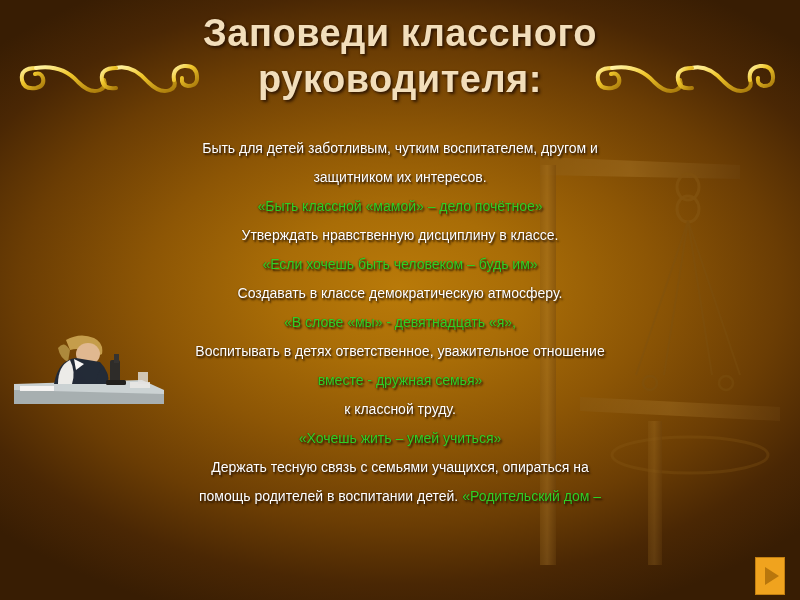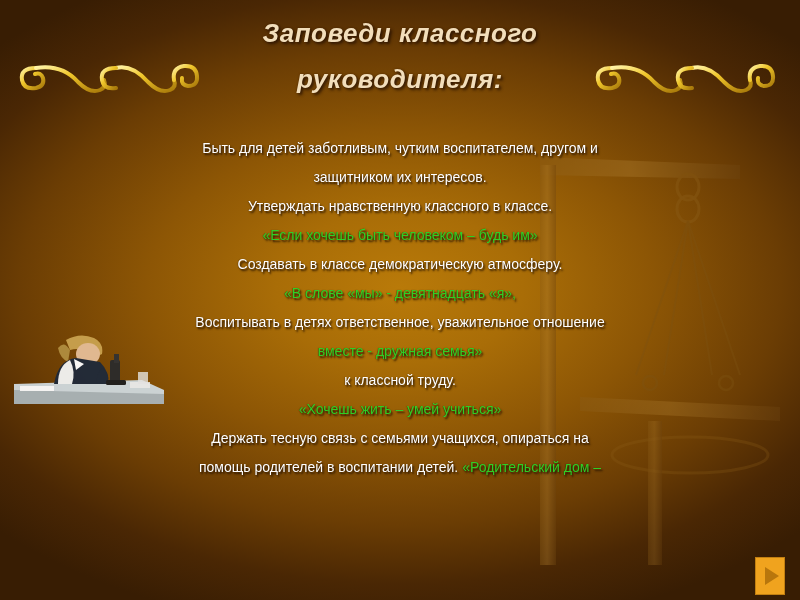--- a/index.html
+++ b/index.html
@@ -22,21 +22,21 @@
   #girl{
     position:absolute;left:14px;top:332px;width:150px;height:72px;
     pointer-events:none;opacity:.96;
   }
   
   #title-block{
     position:absolute;left:0;top:10px;width:800px;text-align:center;
     z-index:5;
   }
   .title-line{
-    font-size:26px;font-weight:bold;font-style:italic;
+    font-size:38px;font-weight:bold;
     color:#f2debb;line-height:46px;letter-spacing:.5px;
     text-shadow:2px 2px 3px rgba(40,18,2,.85),0 0 2px rgba(60,28,4,.6);
     white-space:nowrap;
   }
   
   .flourish{position:absolute;top:52px;z-index:6;pointer-events:none;}
   #flourish-left{left:12px;}
   #flourish-right{left:588px;}
   
   #body-block{
@@ -162,21 +162,22 @@
   </svg>
 
   <div id="title-block">
     <div class="title-line">Заповеди классного</div>
     <div class="title-line">руководителя:</div>
   </div>
 
   <div id="body-block">
     <div class="body-line t-white">Быть для детей заботливым, чутким воспитателем, другом и</div>
     <div class="body-line t-white">защитником их интересов.</div>
-    <div class="body-line t-white">Утверждать нравственную классного в классе.</div>
+    <div class="body-line t-green">«Быть классной «мамой» – дело почётное»</div>
+    <div class="body-line t-white">Утверждать нравственную дисциплину в классе.</div>
     <div class="body-line t-green">«Если хочешь быть человеком – будь им»</div>
     <div class="body-line t-white">Создавать в классе демократическую атмосферу.</div>
     <div class="body-line t-green">«В слове «мы» - девятнадцать «я»,</div>
     <div class="body-line t-white">Воспитывать в детях ответственное, уважительное отношение</div>
     <div class="body-line t-green">вместе - дружная семья»</div>
     <div class="body-line t-white">к классной труду.</div>
     <div class="body-line t-green">«Хочешь жить – умей учиться»</div>
     <div class="body-line t-white">Держать тесную связь с семьями учащихся, опираться на</div>
     <div class="body-line">
       <span class="seg-white t-white">помощь родителей в воспитании детей. </span><span class="seg-green t-green">«Родительский дом –</span>

